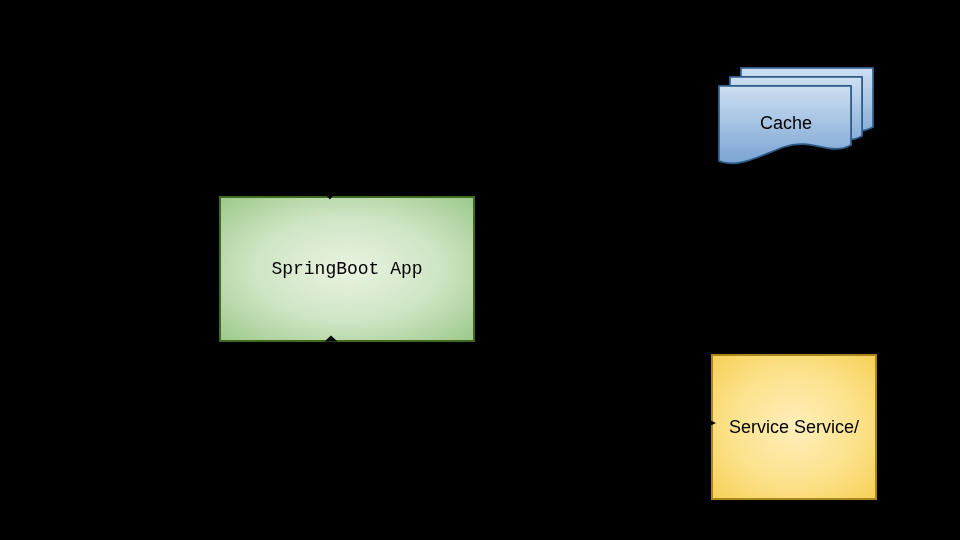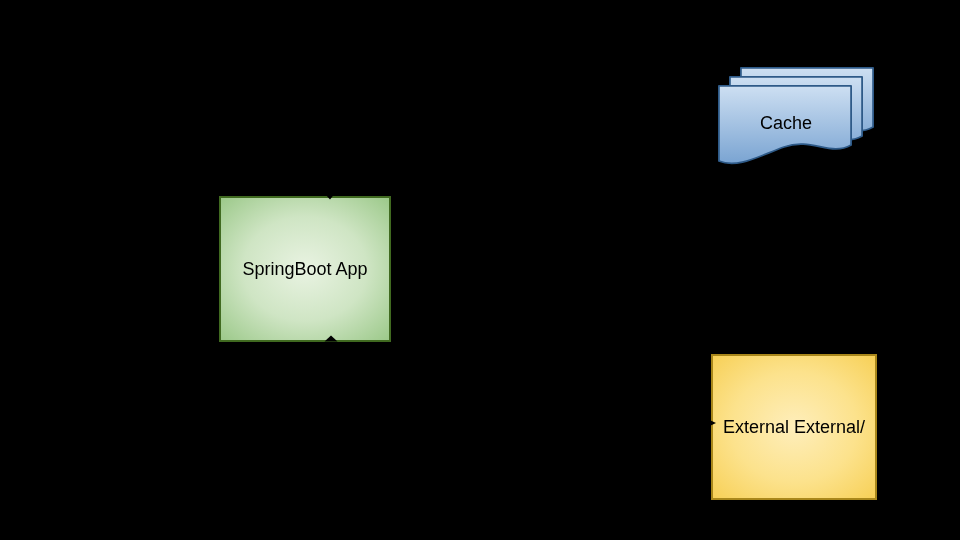--- a/index.html
+++ b/index.html
@@ -22,27 +22,28 @@
     align-items: center;
     justify-content: center;
     text-align: center;
     color: var(--label-text, #000);
     font-size: 18px;
     line-height: 23px;
   }
   .node-app {
     left: 219px;
     top: 196px;
-    width: 172px;
+    width: 256px;
     height: 146px;
     border: 2px solid var(--app-border, #406a20);
     background: radial-gradient(ellipse at 50% 50%,
       var(--app-fill-center, #e9f3e2) 0%,
       var(--app-fill-mid, #cfe5c4) 52%,
       var(--app-fill-edge, #9cc98a) 100%);
+    font-family: Liberation Mono, monospace;
   }
   .node-ext {
     left: 711px;
     top: 354px;
     width: 166px;
     height: 146px;
     border: 2px solid var(--ext-border, #a9871b);
     background: radial-gradient(ellipse at 50% 50%,
       var(--ext-fill-center, #feeebb) 0%,
       var(--ext-fill-mid, #fce28c) 55%,
@@ -99,21 +100,21 @@
         <path transform="translate(22,0)" d="M0.9,0.9 L133.1,0.9 L133.1,60 C112,72 94,52 66,62 C42,70.5 20,84 0.9,76 Z"></path>
         <path transform="translate(11,9)" d="M0.9,0.9 L133.1,0.9 L133.1,60 C112,72 94,52 66,62 C42,70.5 20,84 0.9,76 Z"></path>
         <path transform="translate(0,18)" d="M0.9,0.9 L133.1,0.9 L133.1,60 C112,72 94,52 66,62 C42,70.5 20,84 0.9,76 Z"></path>
       </g>
     </svg>
     <div class="cache-label">Cache</div>
   </div>
 
   <div class="node node-ext">
     <div>
-      <div>External External/</div>
+      <div>Service Service/</div>
     </div>
   </div>
 
   <svg class="marks" width="960" height="540" viewBox="0 0 960 540">
     <polygon points="325.5,194.5 334,194.5 330,199.5" fill="#000" style="fill:var(--connector)"></polygon>
     <polygon points="324.5,341.5 337.5,341.5 331,335.5" fill="#000" style="fill:var(--connector)"></polygon>
     <polygon points="706.5,418.5 706.5,427.5 716,423" fill="#000" style="fill:var(--connector)"></polygon>
   </svg>
 
 </div>

